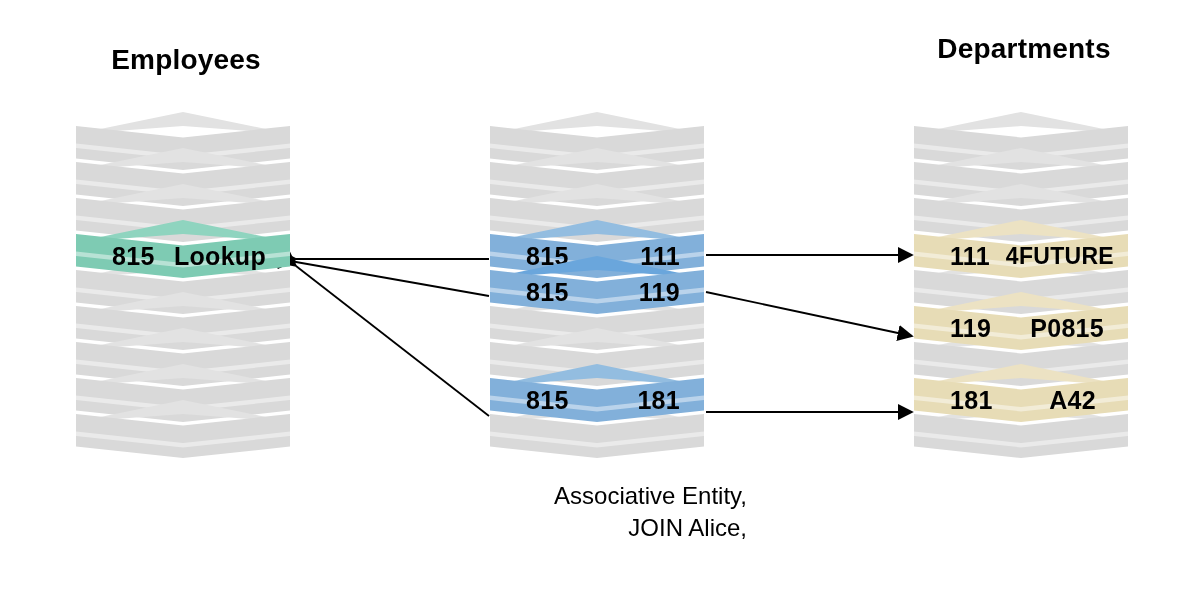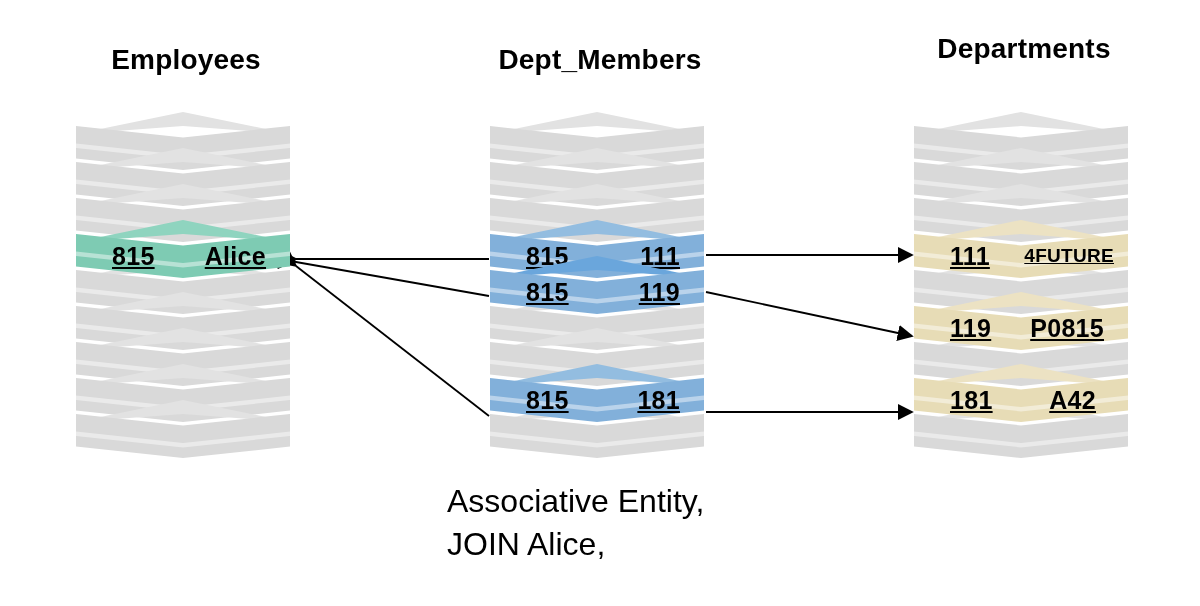--- a/index.html
+++ b/index.html
@@ -101,56 +101,54 @@
     justify-content: space-between;
     box-sizing: border-box;
     padding: 0 22px;
     font-size: 25px;
     font-weight: bold;
     color: #000000;
     letter-spacing: 0.3px;
     z-index: 5;
     pointer-events: none;
     white-space: nowrap;
-    text-decoration: underline;
   }
   .row-text .key  { padding-left: 14px; }
   .row-text .val  { padding-right: 2px; }
 
   
   #stack-departments { overflow: visible; }
 
   
   #arrows {
     position: absolute;
     left: 0; top: 0;
     width: 1200px;
     height: 606px;
     pointer-events: none;
   }
 
   
   .caption {
     position: absolute;
-    text-align: left;
-    font-size: 32px;
+    text-align: right;
+    font-size: 24px;
     color: #000000;
     line-height: 1.35;
     white-space: nowrap;
   }
   .caption div { display: block; }
 </style>
 </head>
 <body>
 
 <div id="stage">
 
   <div class="col-title" style="left:36px; top:46px; width:300px;">Employees</div>
 
-  <div class="col-title" style="left:450px; top:46px; width:300px;">Dept_Members</div>
 
   <div class="col-title" style="left:874px; top:35px; width:300px;">Departments</div>
 
   <div class="stack" id="stack-employees" style="left:76px; top:112px; width:214px; height:362px;">
 
     <div class="slab slab-gray" style="top:0px;">
         <div class="top"></div>
         <div class="body"></div>
         <div class="sheen"></div>
       </div>
@@ -164,21 +162,21 @@
         <div class="body"></div>
         <div class="sheen"></div>
       </div>
 
     <div class="slab slab-green" style="top:108px; z-index:4;">
       <div class="top"></div>
       <div class="body"></div>
       <div class="sheen"></div>
       <div class="row-text">
         <span class="key">815</span>
-        <span class="val">Alice</span>
+        <span class="val">Lookup</span>
       </div>
     </div>
 
     <div class="slab slab-gray" style="top:144px;">
         <div class="top"></div>
         <div class="body"></div>
         <div class="sheen"></div>
       </div>
     <div class="slab slab-gray" style="top:180px;">
         <div class="top"></div>
@@ -285,21 +283,21 @@
         <div class="body"></div>
         <div class="sheen"></div>
       </div>
 
     <div class="slab slab-tan" style="top:108px; z-index:4;">
       <div class="top"></div>
       <div class="body"></div>
       <div class="sheen"></div>
       <div class="row-text" style="padding:0 12px 0 22px;">
         <span class="key">111</span>
-        <span class="val" style="font-size:19px;">4FUTURE</span>
+        <span class="val" style="font-size:23px;">4FUTURE</span>
       </div>
     </div>
 
     <div class="slab slab-gray" style="top:144px;">
         <div class="top"></div>
         <div class="body"></div>
         <div class="sheen"></div>
       </div>
 
     <div class="slab slab-tan" style="top:180px; z-index:4;">

